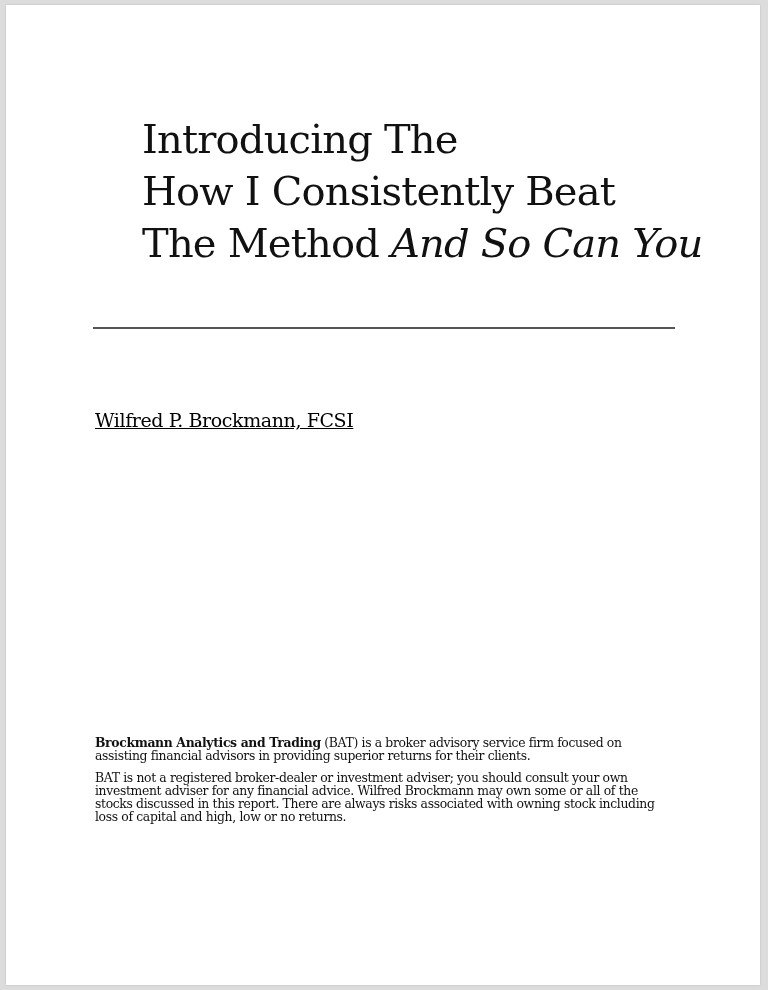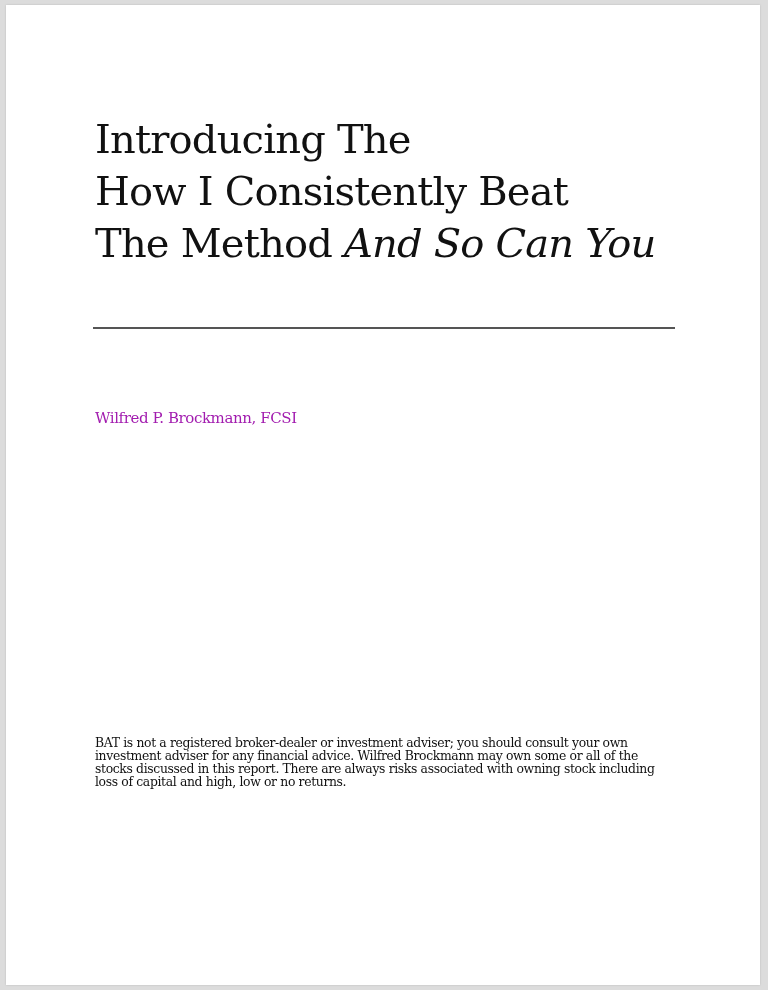--- a/index.html
+++ b/index.html
@@ -22,35 +22,36 @@
     left: 89px; top: 108px;
     width: 600px;
     margin: 0;
     font-family: "DejaVu Serif", serif;
     font-weight: normal;
     font-size: 40px;
     line-height: 52px;
     color: #111;
     letter-spacing: -0.8px;
   }
-  .title .line { display: block; white-space: nowrap; }
+  .title .line { display: block; white-space: nowrap; margin-left: 47px; }
   .title em { font-style: italic; }
   .rule {
     position: absolute;
     left: 87px; top: 322px;
     width: 582px; height: 0;
     border-top: 2px solid #555;
   }
   .author {
     position: absolute;
     left: 89px; top: 404px;
     font-family: "DejaVu Serif", serif;
-    font-size: 15px;
-    color: #a21caf;
+    font-size: 19px;
+    color: #000000;
     letter-spacing: -0.4px;
+    text-decoration: underline;
   }
   .disclaimer {
     position: absolute;
     left: 89px; top: 731px;
     width: 580px;
     font-family: "DejaVu Serif", serif;
     font-size: 12.4px;
     line-height: 13px;
     color: #111;
     letter-spacing: -0.35px;
@@ -66,15 +67,16 @@
     <span class="line">Introducing The</span>
     <span class="line">How I Consistently Beat</span>
     <span class="line"><span>The Method </span><em>And So Can You</em></span>
   </h1>
 
   <div class="rule"></div>
 
   <div class="author">Wilfred P. Brockmann, FCSI</div>
 
   <div class="disclaimer">
+    <p><strong>Brockmann Analytics and Trading</strong><span> (BAT) is a broker advisory service firm focused on assisting financial advisors in providing superior returns for their clients.</span></p>
     <p>BAT is not a registered broker-dealer or investment adviser; you should consult your own investment adviser for any financial advice. Wilfred Brockmann may own some or all of the stocks discussed in this report. There are always risks associated with owning stock including loss of capital and high, low or no returns.</p>
   </div>
 </div>
 
 </body></html>

